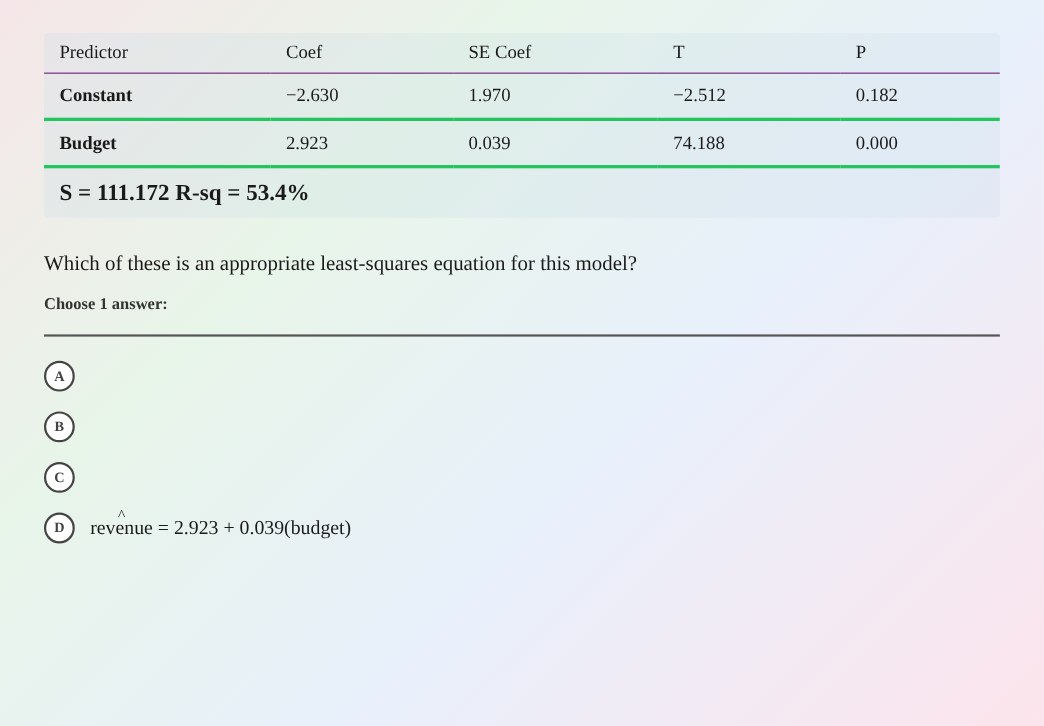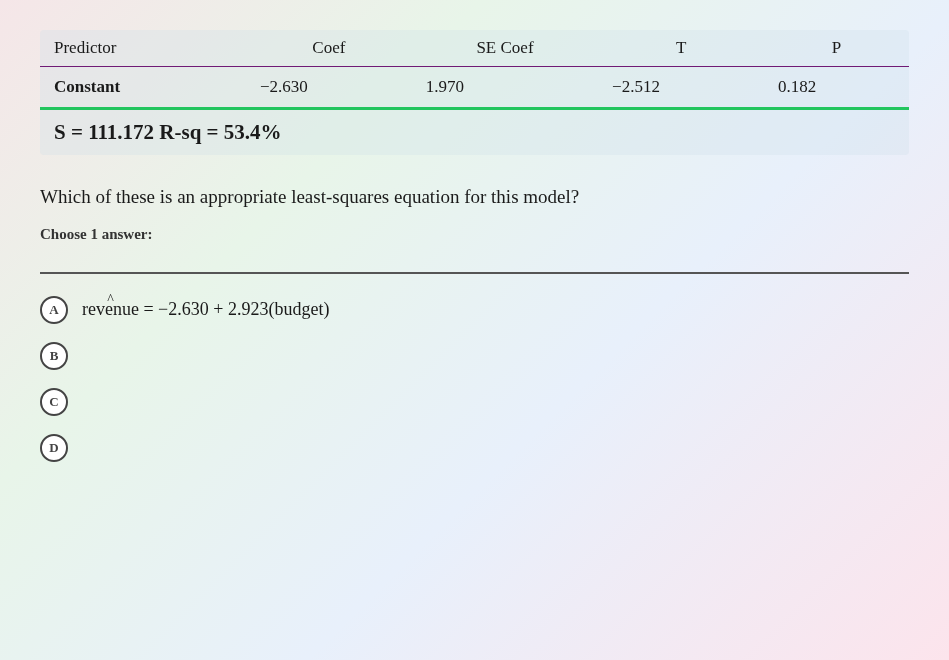--- a/index.html
+++ b/index.html
@@ -26,21 +26,21 @@
       font-size: 17px;
     }
 
     table thead tr {
       border-bottom: 1px solid #701a75;
     }
 
     table th {
       font-weight: normal;
       padding: 8px 14px;
-      text-align: center;
+      text-align: left;
     }
 
     table th:first-child {
       text-align: left;
     }
 
     table tbody tr {
       border-bottom: 3px solid #22c55e;
     }
 
@@ -66,21 +66,21 @@
     .question {
       font-size: 19px;
       font-weight: normal;
       margin-bottom: 14px;
       line-height: 1.5;
     }
 
     .choose-label {
       font-size: 15px;
       font-weight: bold;
-      margin-bottom: 29px;
+      margin-bottom: 18px;
       color: #333;
     }
 
     .divider {
       border: none;
       border-top: 2px solid #555;
       margin-bottom: 22px;
     }
 
     .options-list {
@@ -148,42 +148,49 @@
       </tr>
     </thead>
     <tbody>
       <tr>
         <td>Constant</td>
         <td>−2.630</td>
         <td>1.970</td>
         <td>−2.512</td>
         <td>0.182</td>
       </tr>
+      <tr>
+        <td>Budget</td>
+        <td>2.923</td>
+        <td>0.039</td>
+        <td>74.188</td>
+        <td>0.000</td>
+      </tr>
       <tr class="stats-row">
         <td colspan="5">S = 111.172   R-sq = 53.4%</td>
       </tr>
     </tbody>
   </table>
 </div>
 
 <div class="question">Which of these is an appropriate least-squares equation for this model?</div>
 
 <div class="choose-label">Choose 1 answer:</div>
 
 <hr class="divider">
 
 <ul class="options-list">
   <li class="option-item">
     <div class="option-circle">A</div>
-    <span class="option-text">
-      <span class="hat">revenue</span><span> = −2.630 + 2.923(budget)</span>
-    </span>
   </li>
   <li class="option-item">
     <div class="option-circle">B</div>
   </li>
   <li class="option-item">
     <div class="option-circle">C</div>
   </li>
   <li class="option-item">
     <div class="option-circle">D</div>
+    <span class="option-text">
+      <span class="hat">revenue</span><span> = 2.923 + 0.039(budget)</span>
+    </span>
   </li>
 </ul>
 
 </body></html>

